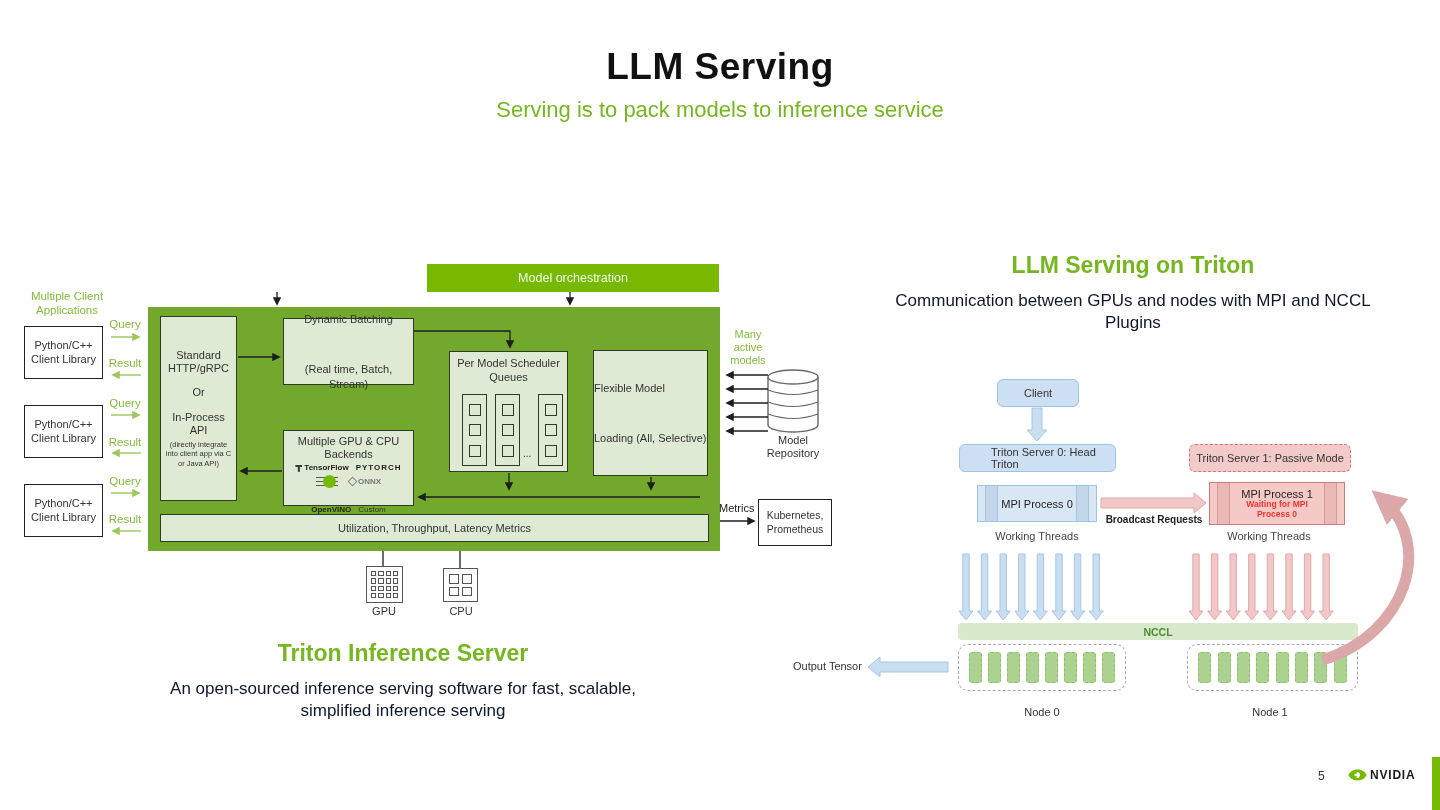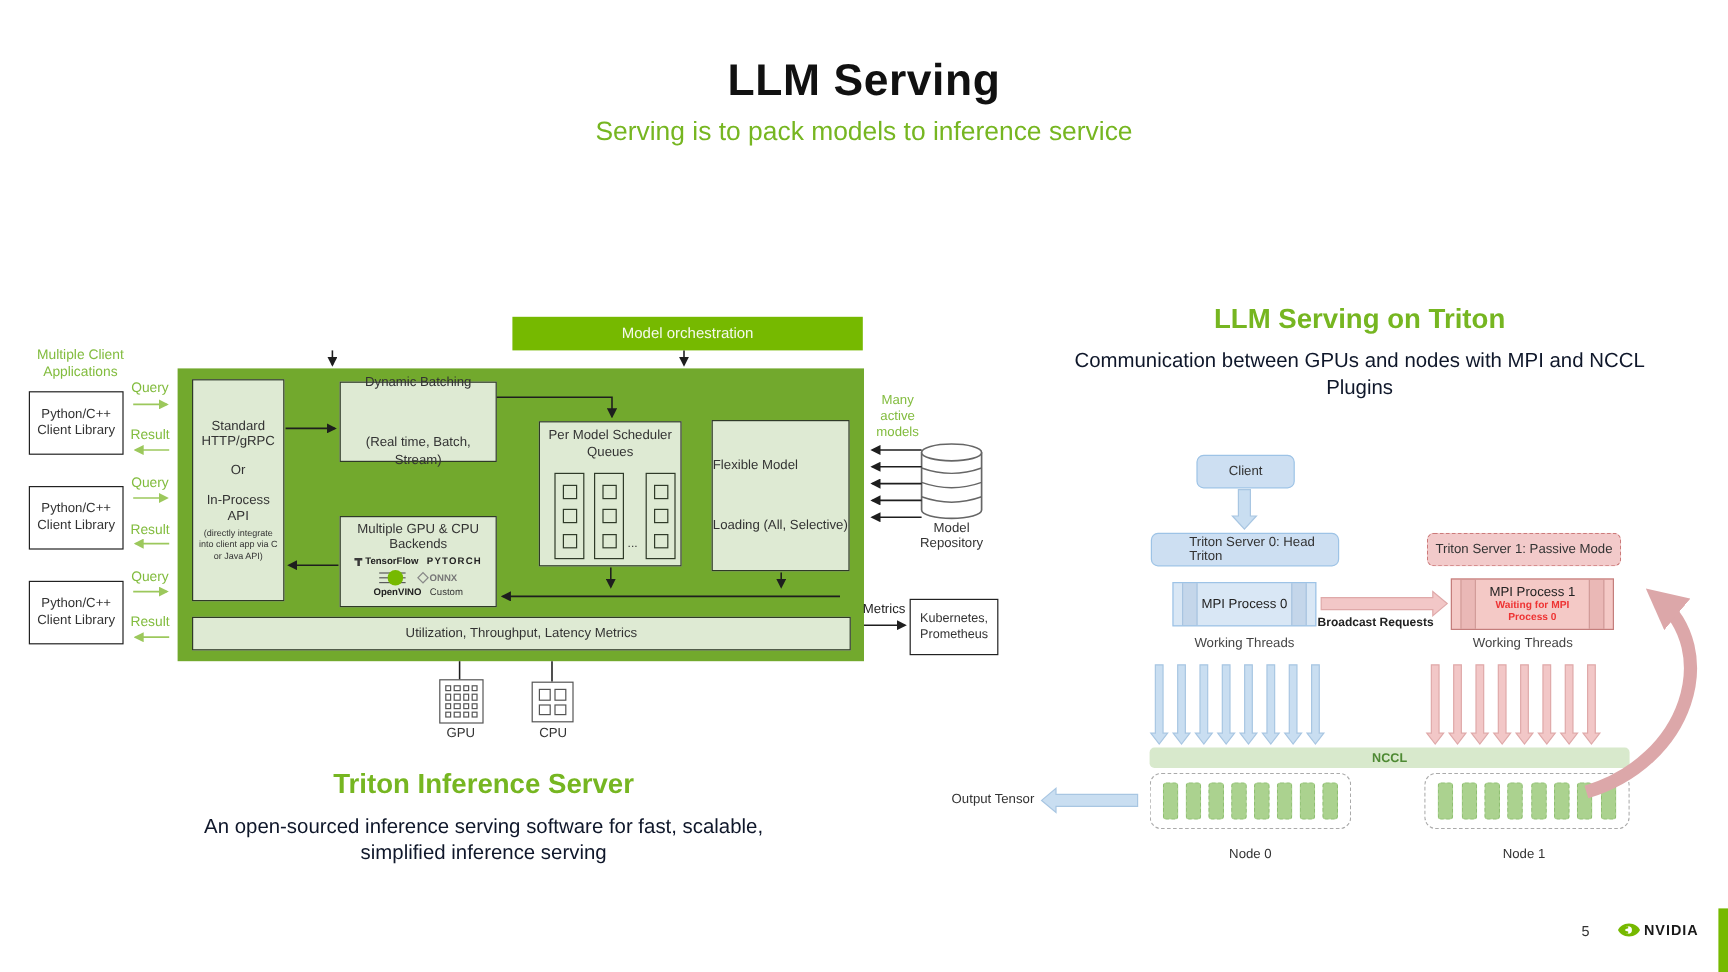--- a/index.html
+++ b/index.html
@@ -77,21 +77,21 @@
 
   .mpi { position:absolute; display:flex; flex-direction:column; align-items:center; justify-content:center; font-size:11px; color:#222; }
   #mpi0-box { left:977px; top:485px; width:120px; height:37px; background:#d9e7f5; border:1px solid #9dc3e6; }
   #mpi1-box { left:1209px; top:482px; width:136px; height:43px; background:#f4c9c6; border:1px solid #c47e7c; }
   .strip { position:absolute; top:0; bottom:0; width:13px; }
   .strip.l { left:7px; } .strip.r { right:7px; }
   .strip.blue { background:rgba(125,156,196,.22); border-left:1px solid #a8c4e0; border-right:1px solid #a8c4e0; }
   .strip.pink { background:rgba(190,110,110,.18); border-left:1px solid #d29c99; border-right:1px solid #d29c99; }
   .mpi-note { font-size:8.5px; font-weight:bold; color:#e33; line-height:1.15; text-align:center; width:90px; }
 
-  #broadcast-label { left:1098px; top:514px; width:112px; font-size:10px; font-weight:bold; color:#222; }
+  #broadcast-label { left:1098px; top:514px; width:112px; font-size:10px; font-weight:bold; color:#222; text-align:center; }
   .wt-label { position:absolute; top:530px; width:120px; font-size:11px; color:#444; text-align:center; }
   #wt-left { left:977px; } #wt-right { left:1209px; }
 
   #nccl-bar { left:958px; top:623px; width:400px; height:17px; background:#d8e9cc; border-radius:4px; display:flex; align-items:center; justify-content:center; font-size:10.5px; font-weight:bold; color:#4e8a33; }
   .node-box { position:absolute; top:644px; height:47px; border:1.6px dashed #aaa; border-radius:10px; background:#fff; display:flex; align-items:center; justify-content:space-evenly; padding:0 4px; }
   #node0-box { left:958px; width:168px; }
   #node1-box { left:1187px; width:171px; }
   .ncell { width:13px; height:31px; background:#abd28f; border:1.5px dashed #8fbf72; border-radius:3px; }
   .node-label { position:absolute; top:706px; width:120px; font-size:11px; color:#333; text-align:center; }
   #node0-label { left:982px; } #node1-label { left:1210px; }
@@ -146,21 +146,21 @@
           <i></i>
           <i></i>
           <i></i>
           <b></b>
         </span>
       <span class="logo gray">
           <i class="onnx-glyph"></i>
           <b>ONNX</b>
         </span>
     </div>
-    <div class="logo-row" style="margin-top:0;align-items:center;">
+    <div class="logo-row" style="margin-top:16px;align-items:center;">
       <span class="logo">
           <b>OpenVINO</b>
         </span>
       <span class="logo plain">
           <b style="font-weight:normal;">Custom</b>
         </span>
     </div>
   </div>
 
   <div class="inner-box" id="scheduler-box">

